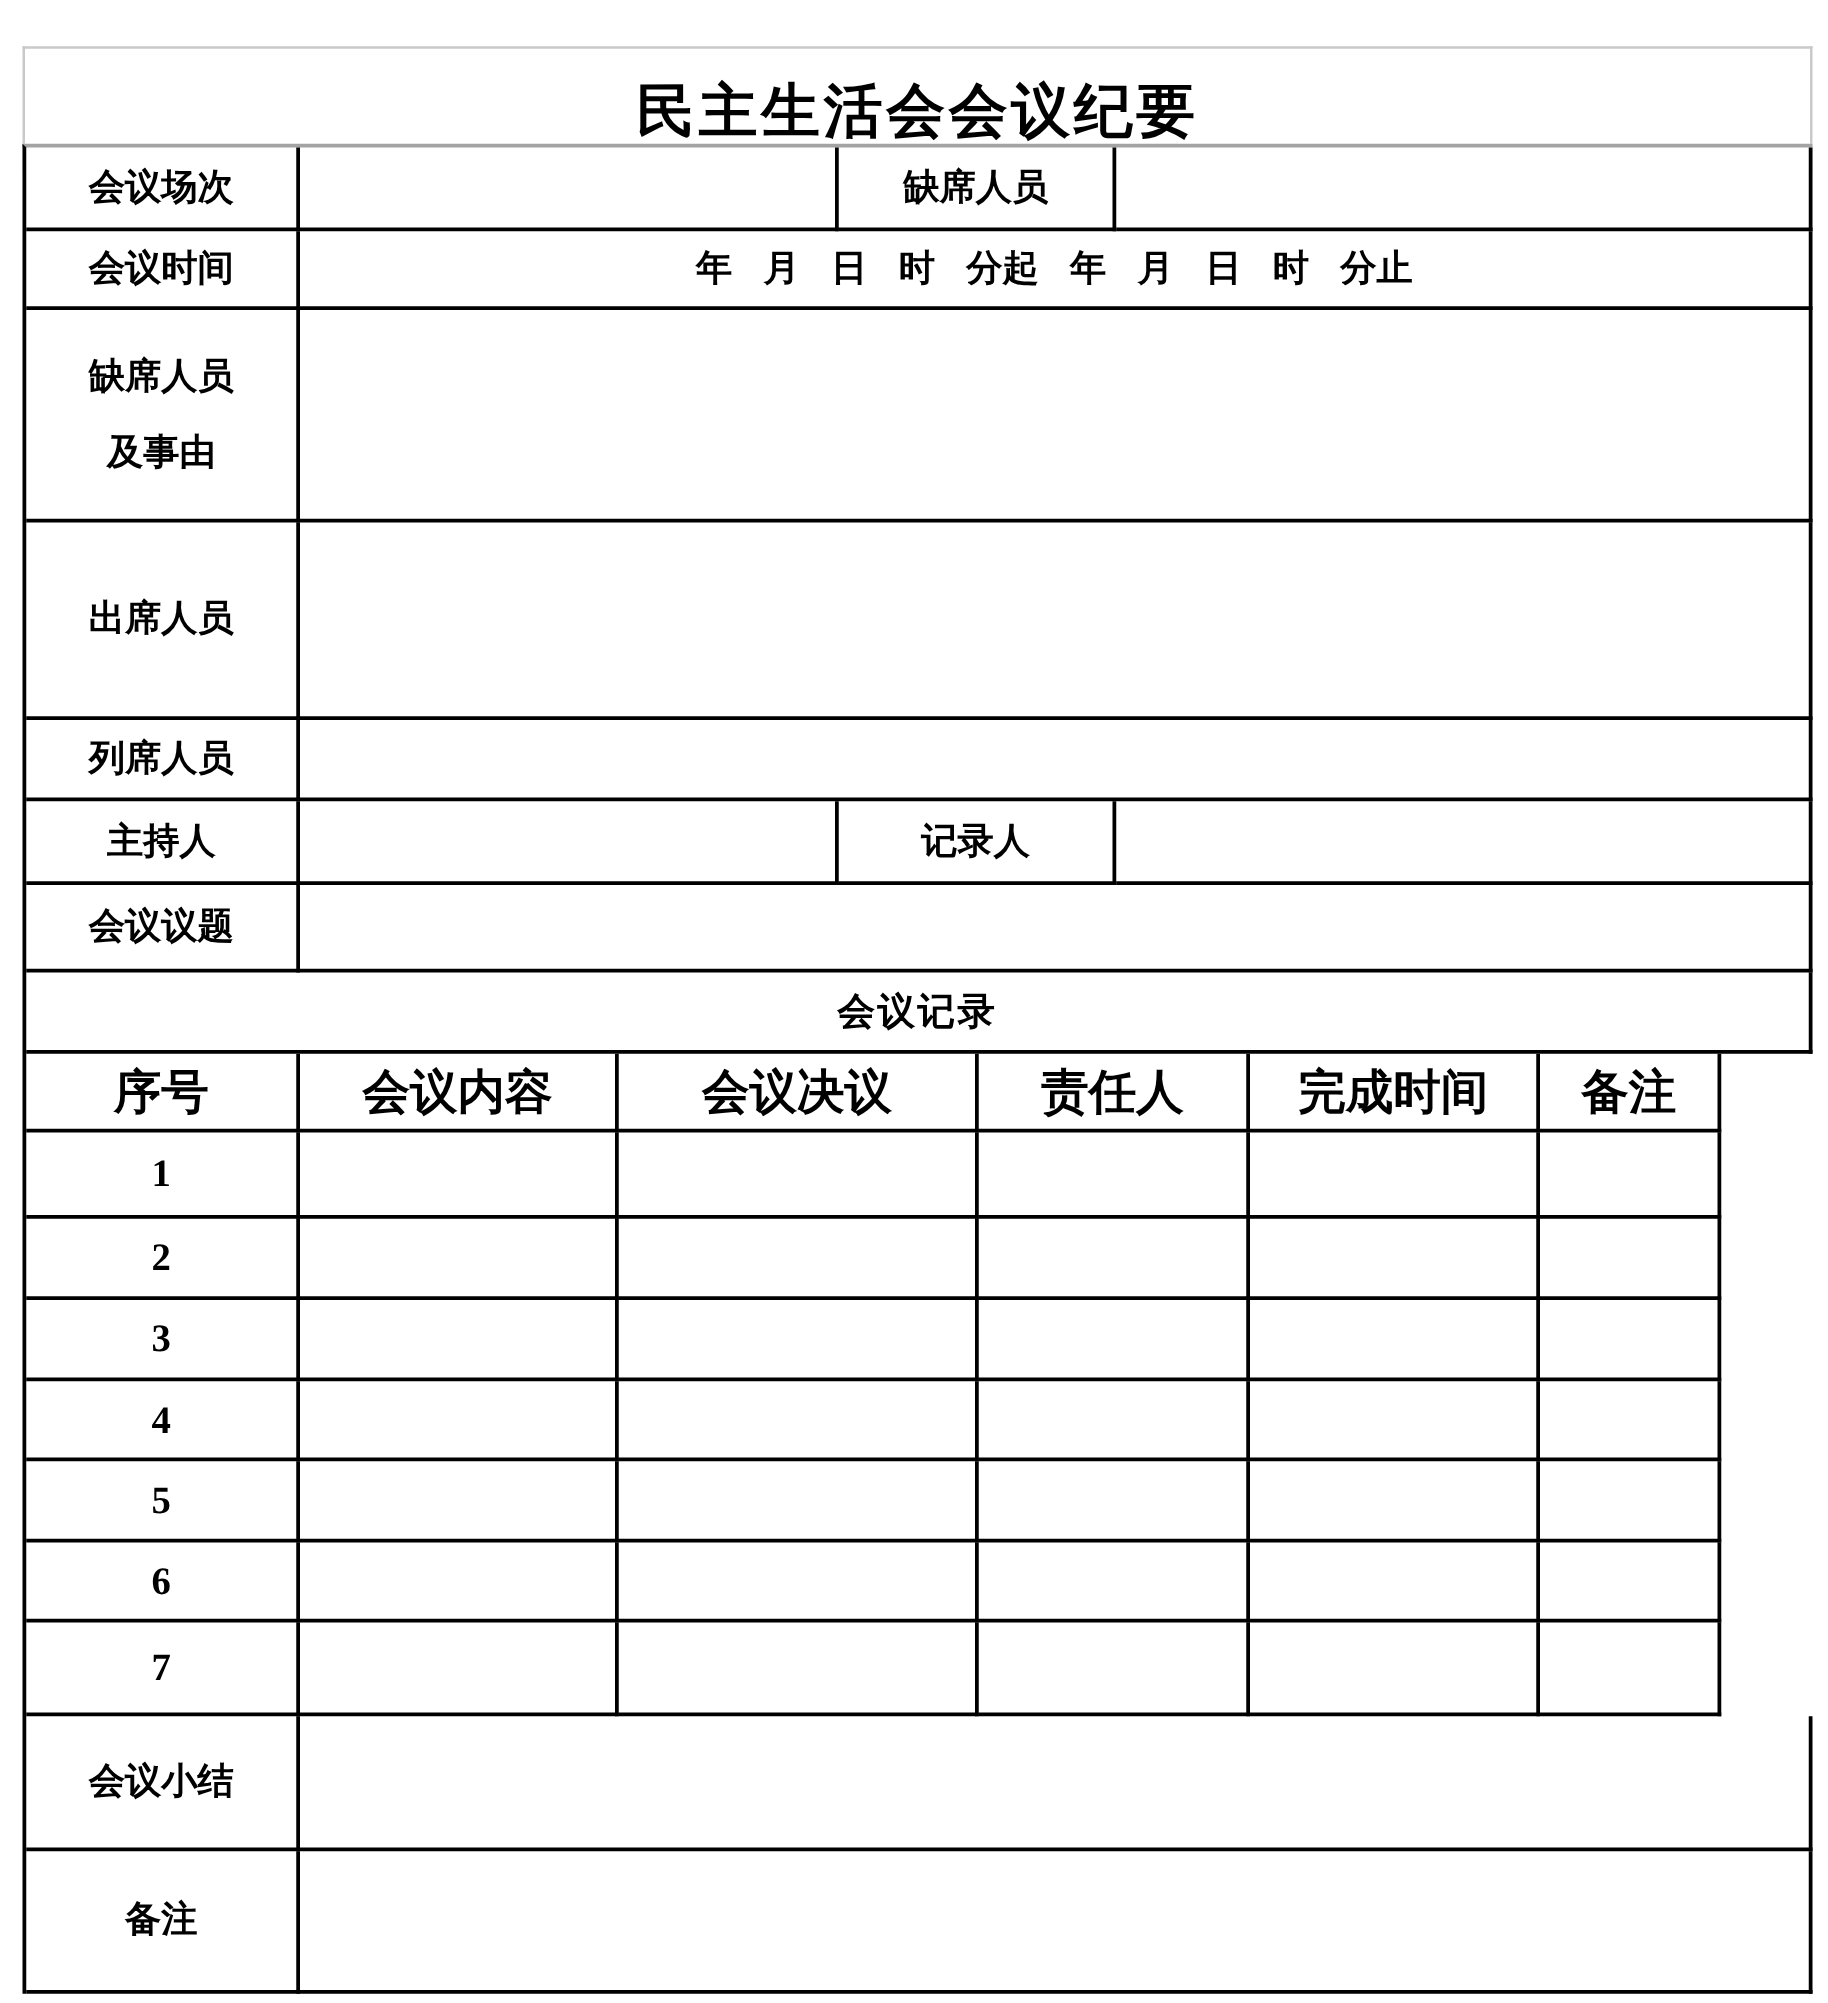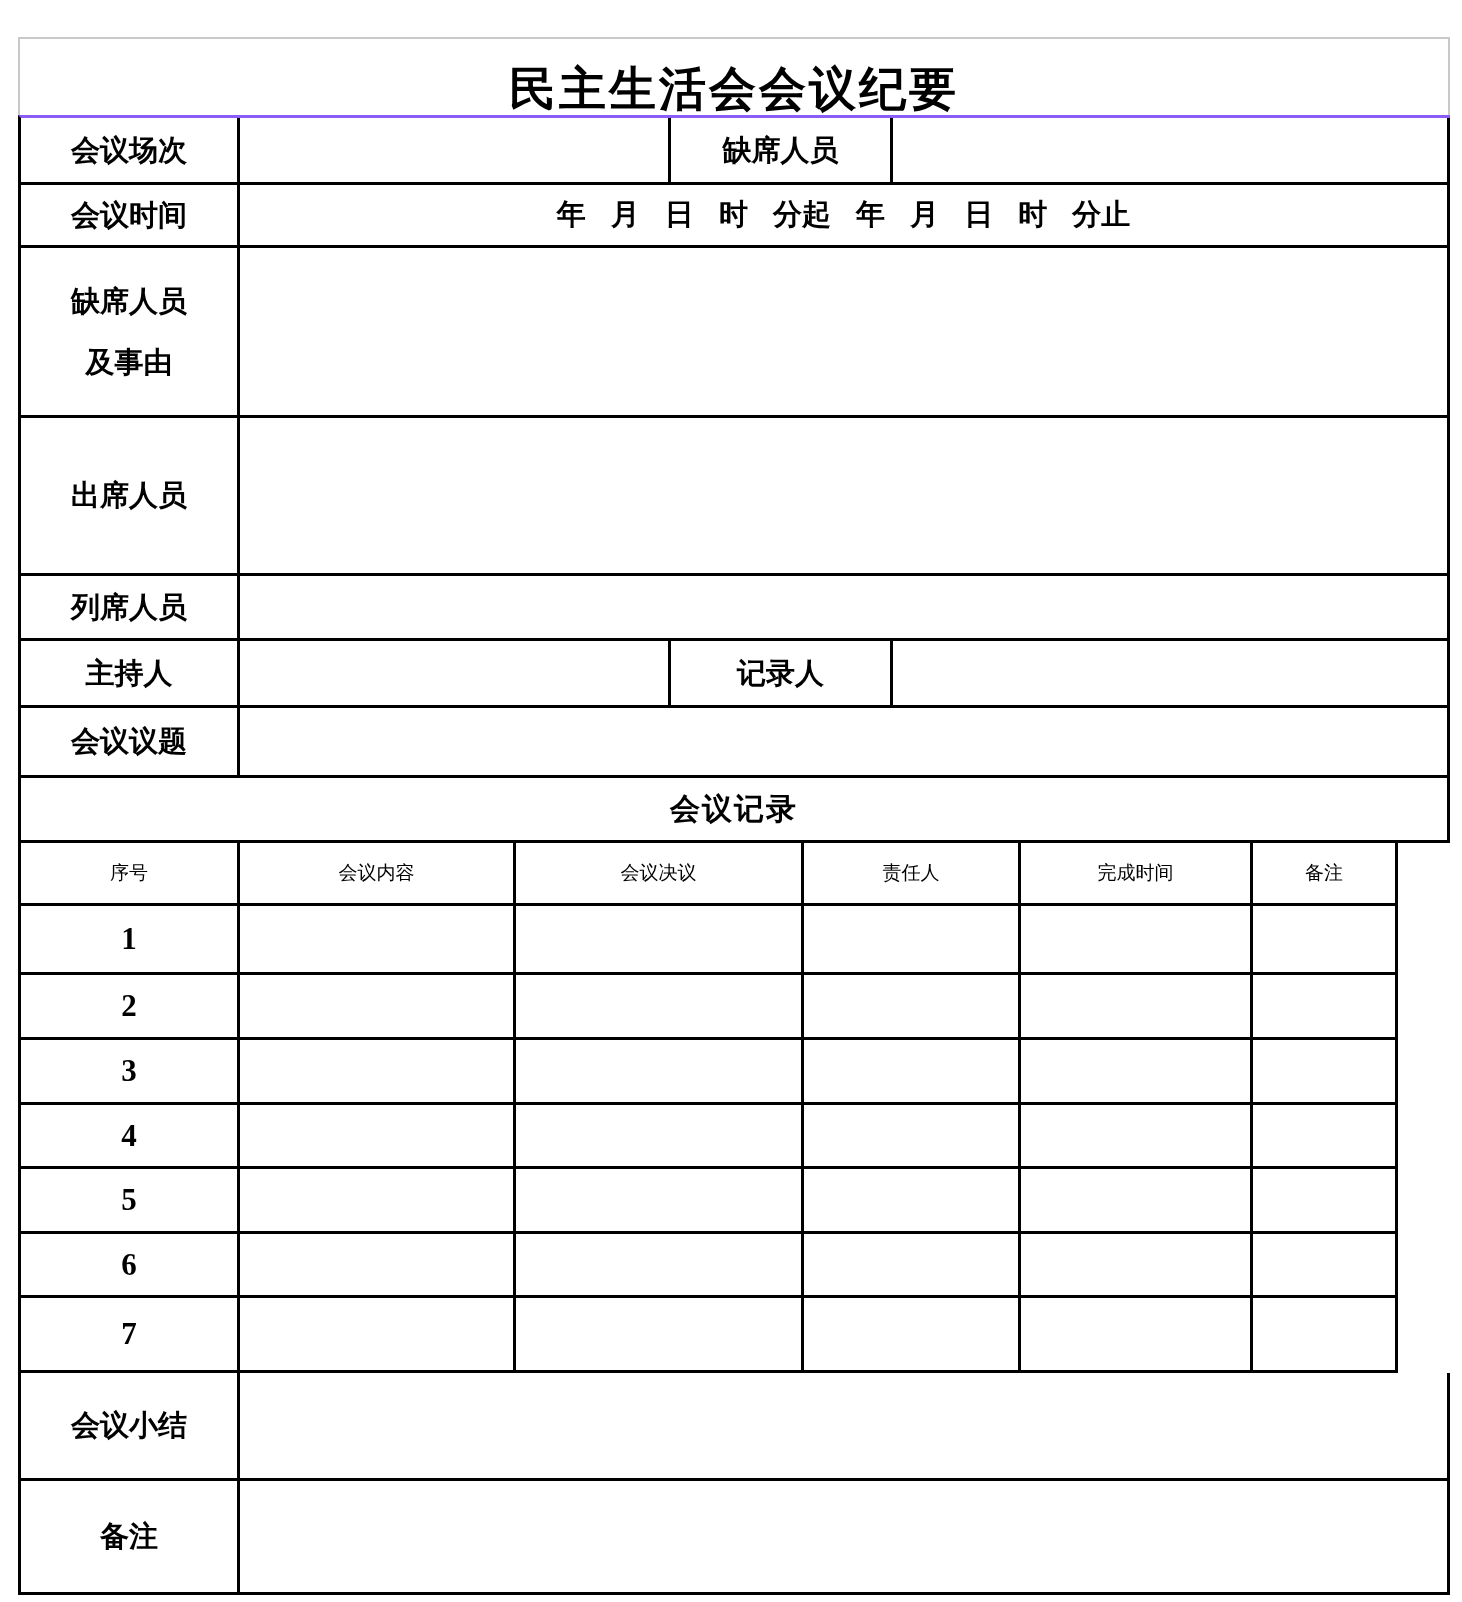--- a/index.html
+++ b/index.html
@@ -14,48 +14,48 @@
   .title-box{
     position:absolute;left:18px;top:13px;width:1432px;height:102px;
     box-sizing:border-box;border:2px solid #c9c9c9;border-bottom:none;
     display:flex;align-items:center;justify-content:center;background:#fff;margin-top:24px;
   }
   .title-text{font-size:47px;font-weight:bold;letter-spacing:3px;white-space:nowrap;}
 
   
   .grid{
     position:absolute;left:18px;top:115px;width:1432px;
-    box-sizing:border-box;border-top:3px solid #8b5cf6;border-left:3px solid #000;
+    box-sizing:border-box;border-top:3px solid #a3a3a3;border-left:3px solid #000;
     background:#fff;
   }
   .row{display:flex;}
   .cell{
     box-sizing:border-box;
     border-right:3px solid #000;border-bottom:3px solid #000;
     display:flex;align-items:center;justify-content:center;
     text-align:center;overflow:hidden;
   }
   .label{font-weight:bold;font-size:29px;line-height:1.2;}
   .multiline{white-space:pre-line;line-height:2.1;}
   .timevalue{font-weight:bold;font-size:29px;word-spacing:17px;white-space:nowrap;}
   .section-title{font-weight:bold;font-size:30px;letter-spacing:2px;}
-  .colhead{font-weight:normal;font-size:19px;}
+  .colhead{font-weight:bold;font-size:38px;}
   .rownum{font-family:"Liberation Serif","DejaVu Serif",serif;font-weight:bold;font-size:31px;}
 
   
   .cw1{width:219px}   
   .cw2{width:431px}   
   .cw3{width:222px}   
   .cw4{width:557px}   
   .cwspan{width:1210px} 
   .cwfull{width:1429px} 
 
   
   .rc1{width:219px}
-  .rc2{width:276px}
+  .rc2{width:255px}
   .rc3{width:288px}
   .rc4{width:217px}
   .rc5{width:232px}
   .rc6{width:145px}
 
   
   .h-session{height:67px}
   .h-time{height:63px}
   .h-attend{height:158px}
   .h-absent{height:170px}

